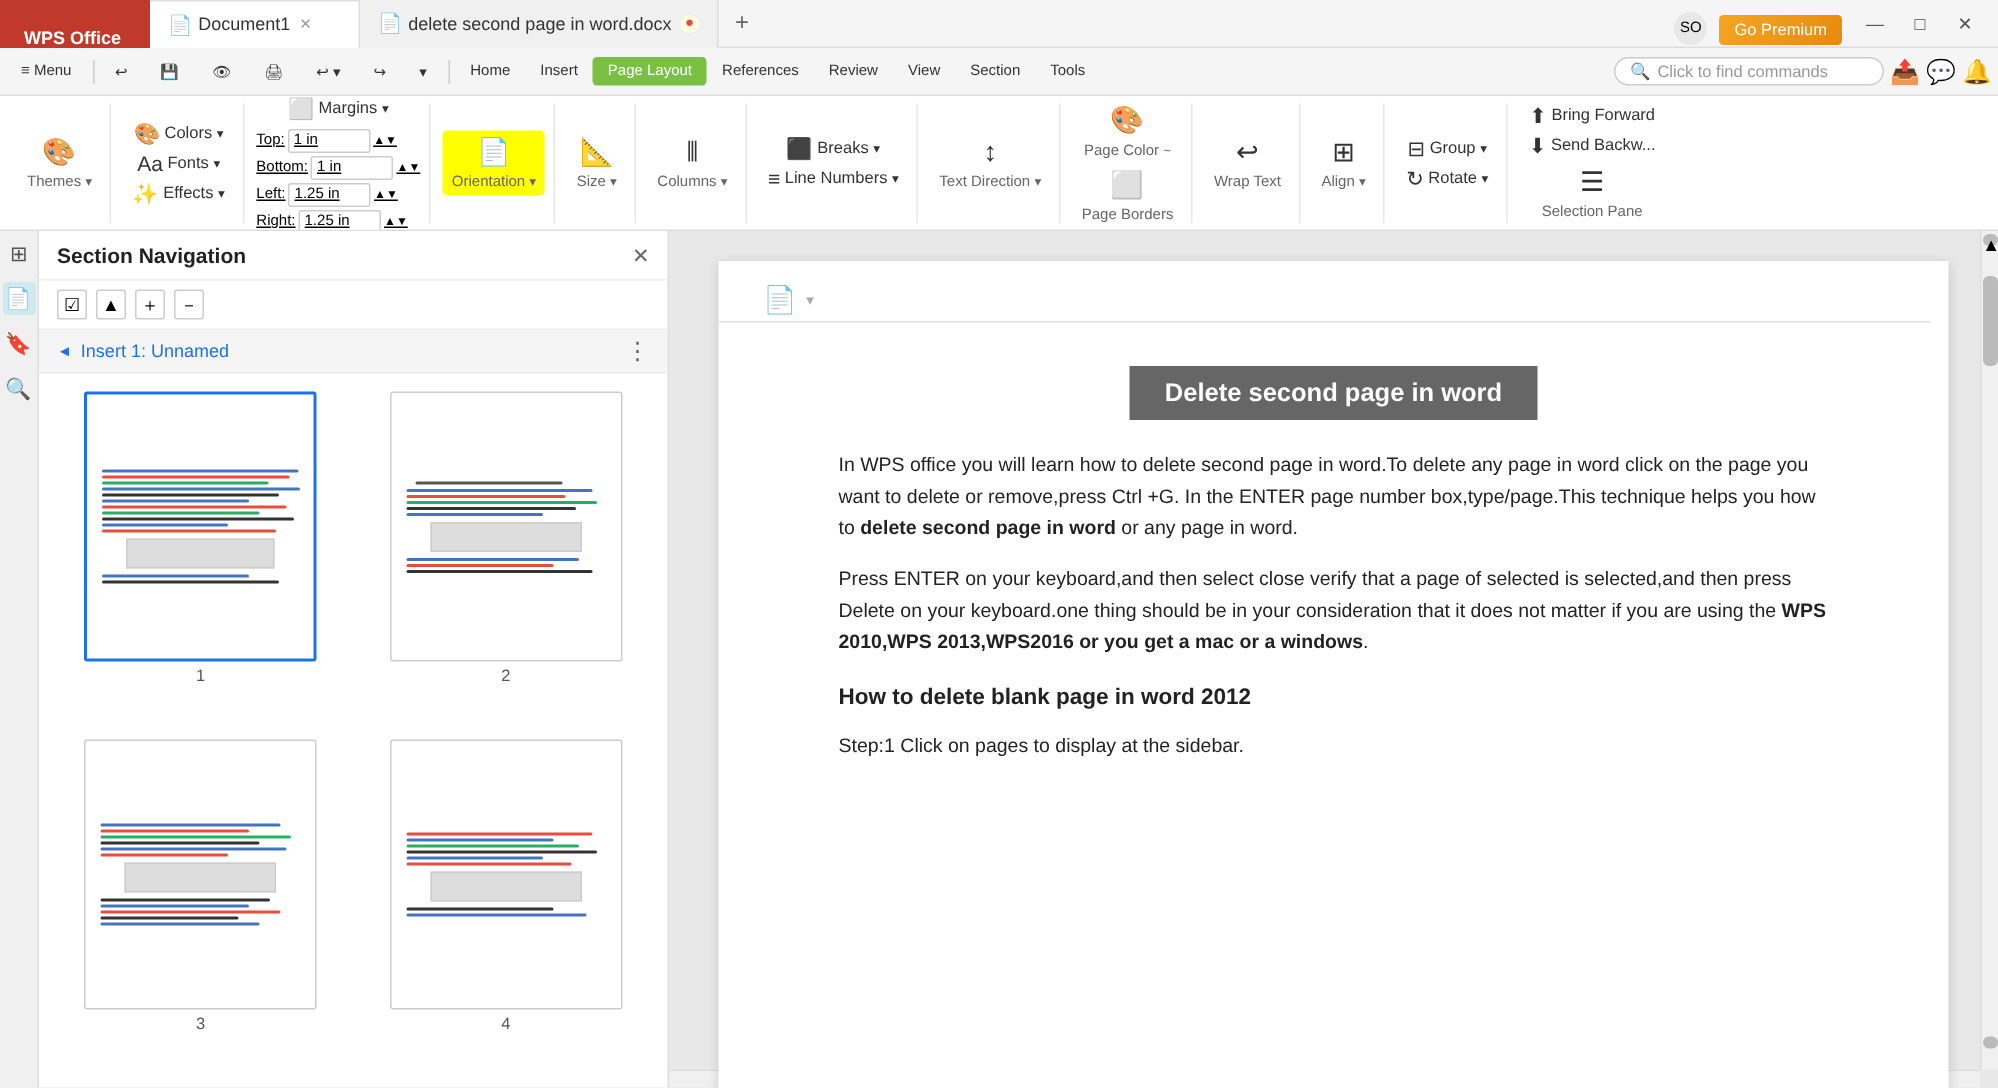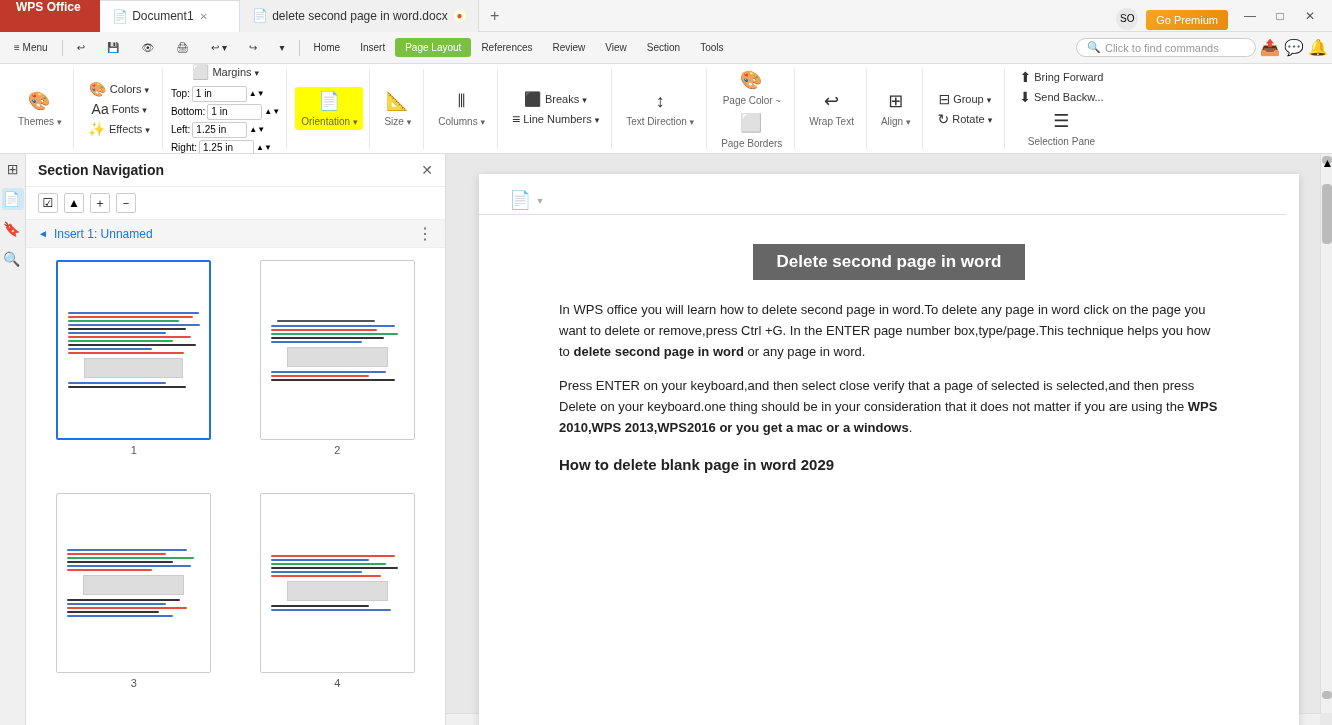--- a/index.html
+++ b/index.html
@@ -1,20 +1,20 @@
 <!DOCTYPE html>
 <html><head>
   <meta charset="utf-8">
   <style>
     * { box-sizing: border-box; margin: 0; padding: 0; }
     body { font-family: 'Segoe UI', Arial, sans-serif; font-size: 12px; background: #f0f0f0; overflow: hidden; width: 1332px; height: 725px; }
 
     
     .title-bar { display: flex; align-items: center; height: 32px; background: #f5f5f5; border-bottom: 1px solid #ddd; }
-    .wps-logo-tab { background: #c0392b; color: white; padding: 0 16px; height: 32px; display: flex; align-items: flex-start; font-size: 12px; font-weight: bold; min-width: 100px; }
+    .wps-logo-tab { background: #c0392b; color: white; padding: 0 16px; height: 32px; display: flex; align-items: flex-end; font-size: 12px; font-weight: bold; min-width: 100px; }
     .doc-tab { display: flex; align-items: center; height: 32px; background: white; border-top: 1px solid #ddd; border-right: 1px solid #ddd; padding: 0 12px; font-size: 12px; color: #333; min-width: 140px; }
     .doc-tab-2 { display: flex; align-items: center; height: 32px; background: #f0f0f0; border-right: 1px solid #ddd; padding: 0 12px; font-size: 12px; color: #333; min-width: 200px; }
     .new-tab-btn { width: 32px; height: 32px; display: flex; align-items: center; justify-content: center; font-size: 16px; color: #666; cursor: pointer; }
     .title-bar-right { margin-left: auto; display: flex; align-items: flex-end; gap: 8px; padding-right: 8px; }
     .premium-btn { background: linear-gradient(135deg, #f5a623, #e8890c); color: white; border: none; padding: 4px 10px; border-radius: 3px; font-size: 11px; cursor: pointer; }
     .window-controls { display: flex; align-items: center; gap: 2px; }
     .win-btn { width: 28px; height: 28px; display: flex; align-items: center; justify-content: center; font-size: 12px; color: #555; cursor: pointer; }
 
     
     .menu-bar { display: flex; align-items: center; height: 32px; background: #f5f5f5; border-bottom: 1px solid #ddd; padding: 0 4px; }
@@ -26,21 +26,21 @@
     
     .ribbon-content { display: flex; align-items: center; height: 90px; background: white; border-bottom: 1px solid #ddd; padding: 4px 6px; gap: 2px; overflow: hidden; }
     .ribbon-group { display: flex; flex-direction: column; align-items: center; padding: 0 6px; border-right: 1px solid #e8e8e8; height: 80px; justify-content: center; }
     .rb-btn { display: flex; flex-direction: column; align-items: center; padding: 3px 6px; cursor: pointer; border-radius: 3px; font-size: 10px; color: #333; min-width: 36px; }
     .rb-btn .icon { font-size: 18px; margin-bottom: 2px; }
     .rb-btn-small { display: flex; align-items: center; gap: 3px; padding: 2px 6px; cursor: pointer; border-radius: 3px; font-size: 11px; color: #333; }
     .rb-btn-small .icon-sm { font-size: 14px; }
     .rb-label { font-size: 10px; color: #666; margin-top: 2px; }
 
     
-    .margin-inputs { display: flex; flex-direction: column; gap: 2px; }
+    .margin-inputs { display: flex; flex-direction: column; gap: 2px; text-decoration: underline; }
     .margin-row { display: flex; align-items: center; gap: 2px; font-size: 10px; }
     .margin-input { width: 55px; height: 16px; border: 1px solid #ccc; border-radius: 2px; padding: 0 3px; font-size: 10px; }
 
     
     .app-body { display: flex; height: calc(725px - 32px - 32px - 90px); }
 
     
     .left-icons { width: 26px; background: #f0f0f0; border-right: 1px solid #ddd; display: flex; flex-direction: column; align-items: center; padding-top: 4px; gap: 8px; }
     .side-icon { width: 22px; height: 22px; display: flex; align-items: center; justify-content: center; font-size: 14px; color: #555; cursor: pointer; border-radius: 3px; }
     .side-icon.active { background: #d0e8f0; }
@@ -414,17 +414,18 @@
         <span style="background:#666;color:white;padding:8px 24px;font-size:17px;font-weight:bold;display:inline-block;">Delete second page in word</span>
       </div>
 
       <div class="doc-body">
         <p class="doc-para">
           <span>In WPS office you will learn how to delete second page in word.To delete any page in word click on the page you want to delete or remove,press  Ctrl +G. In the ENTER page number box,type/page.This technique helps you how to </span><span class="doc-bold">delete second page in word</span><span> or any page in word.</span>
         </p>
         <p class="doc-para">
           <span>Press ENTER on your keyboard,and then select close verify that a page of selected is selected,and then press Delete on your keyboard.one thing should be in your consideration that  it does not matter if you are using the </span><span class="doc-bold">WPS 2010,WPS 2013,WPS2016 or you get a mac or a windows</span><span>.</span>
         </p>
-        <p class="doc-heading">How to delete blank page in word 2029</p>
+        <p class="doc-heading">How to delete blank page in word 2012</p>
+        <p class="doc-para">Step:1 Click on pages to display at the sidebar.</p>
       </div>
     </div>
   </div>
 </div>
 
 </body></html>

